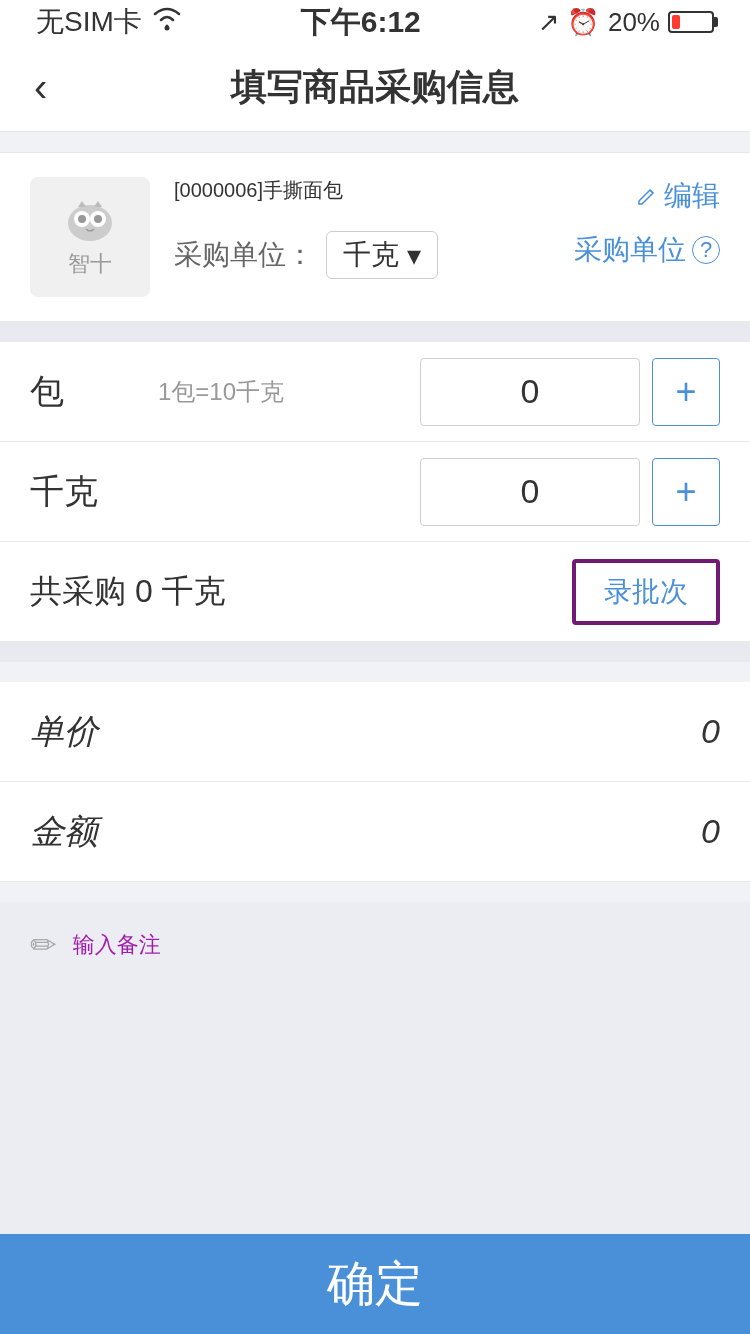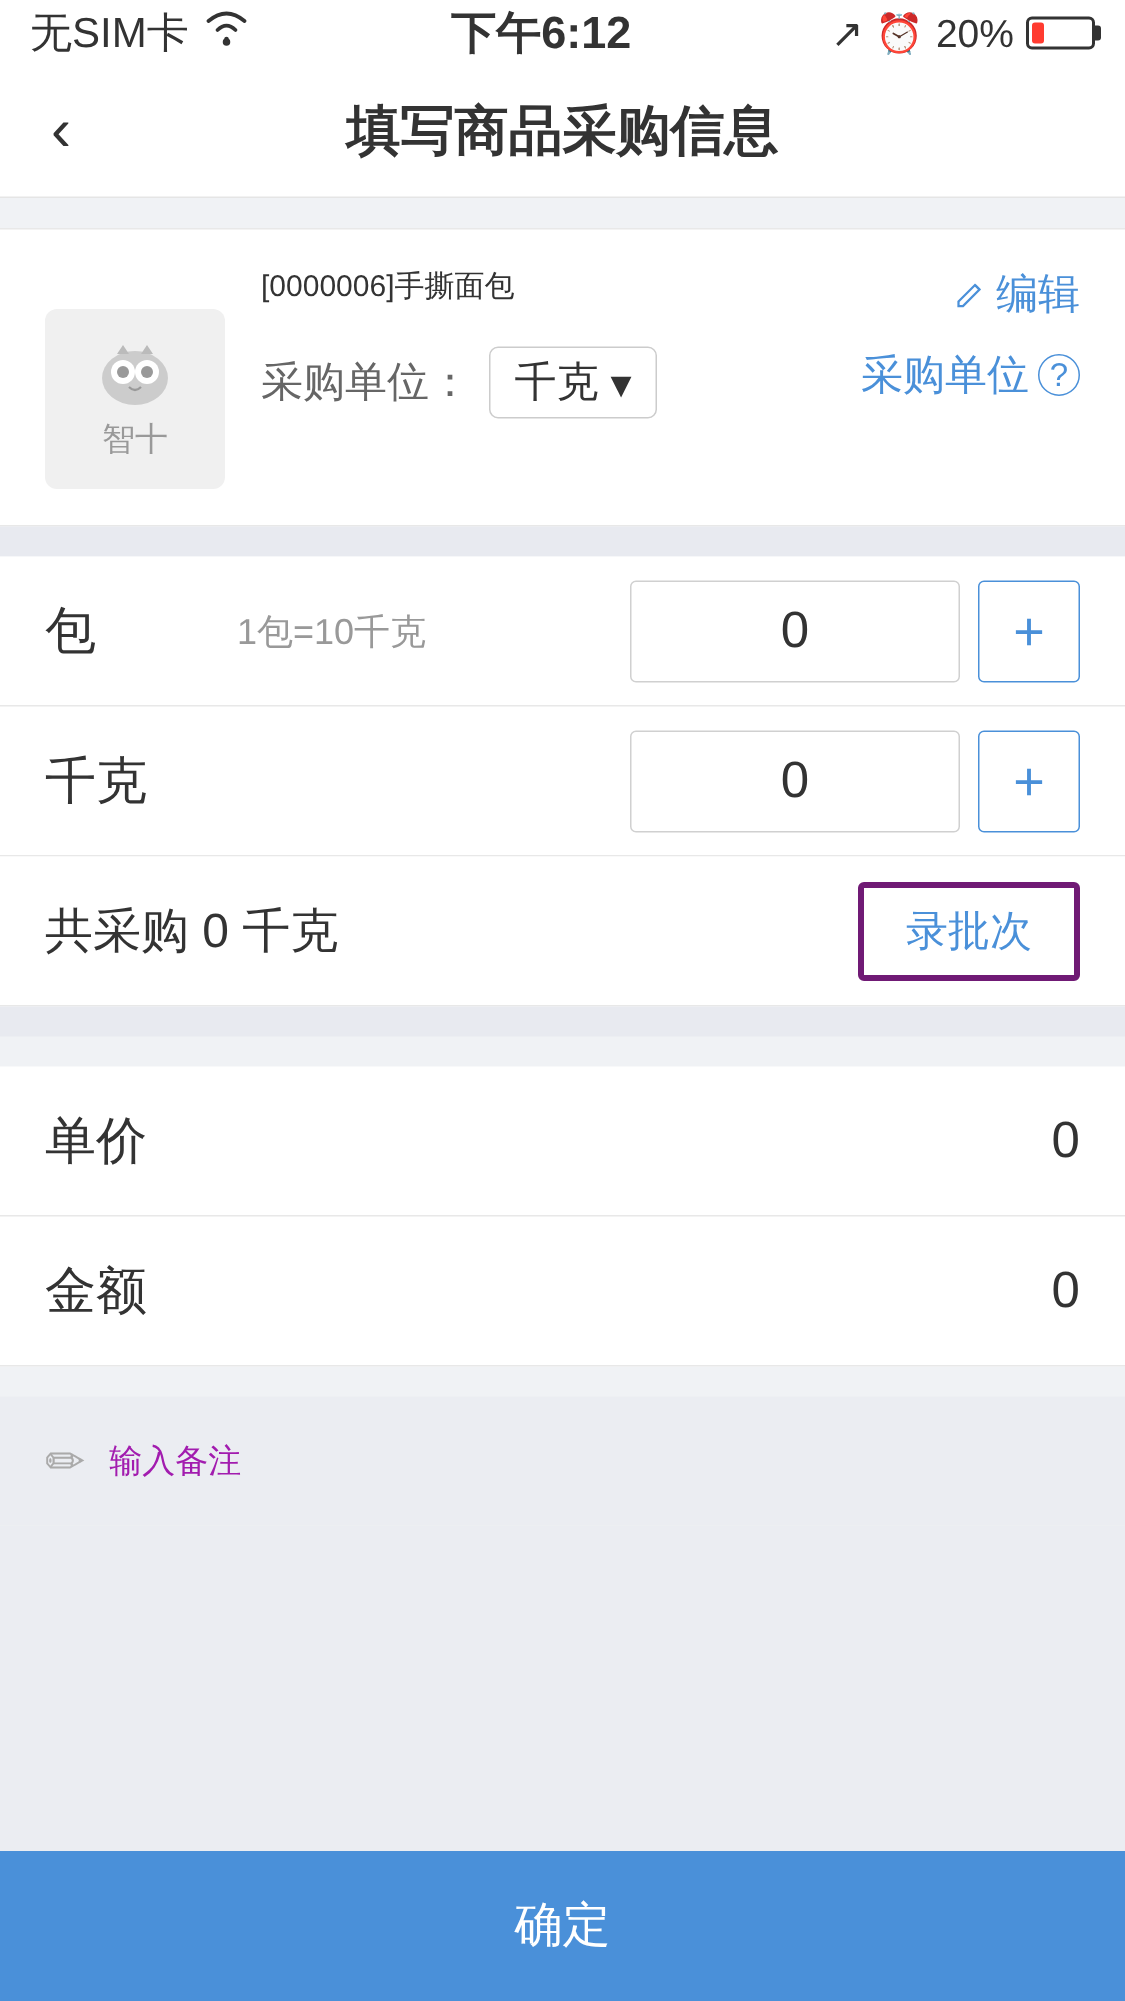--- a/index.html
+++ b/index.html
@@ -15,21 +15,21 @@
     }
 
     
     .status-bar {
       width: 750px;
       height: 44px;
       background: #fff;
       display: flex;
       align-items: center;
       justify-content: space-between;
-      padding: 0 20px;
+      padding: 0 36px;
       font-size: 28px;
       font-weight: 500;
     }
     .status-left {
       display: flex;
       align-items: center;
       gap: 8px;
       font-size: 28px;
     }
     .status-center {
@@ -108,21 +108,20 @@
       width: 120px;
       height: 120px;
       background: #f0f0f0;
       border-radius: 8px;
       display: flex;
       flex-direction: column;
       align-items: center;
       justify-content: center;
       flex-shrink: 0;
       overflow: hidden;
-      margin-top: 29px;
     }
     .owl-text {
       font-size: 22px;
       color: #999;
       margin-top: 4px;
     }
     .product-info {
       flex: 1;
     }
     .product-header {
@@ -253,20 +252,21 @@
       font-size: 28px;
       color: #4a90d9;
       background: #fff;
       cursor: pointer;
     }
 
     
     .info-section {
       background: #fff;
       margin-top: 20px;
+      font-style: italic;
     }
     .info-row {
       display: flex;
       align-items: center;
       justify-content: space-between;
       padding: 0 30px;
       height: 100px;
       border-bottom: 1px solid #e8e8e8;
     }
     .info-label {
@@ -301,21 +301,21 @@
     .confirm-btn {
       position: fixed;
       bottom: 0;
       left: 0;
       width: 750px;
       height: 100px;
       background: #4a90d9;
       display: flex;
       align-items: center;
       justify-content: center;
-      font-size: 32px;
+      font-size: 48px;
       color: #fff;
       font-weight: 500;
       cursor: pointer;
       border: none;
       outline: none;
     }
   </style>
 </head>
 <body>
 

